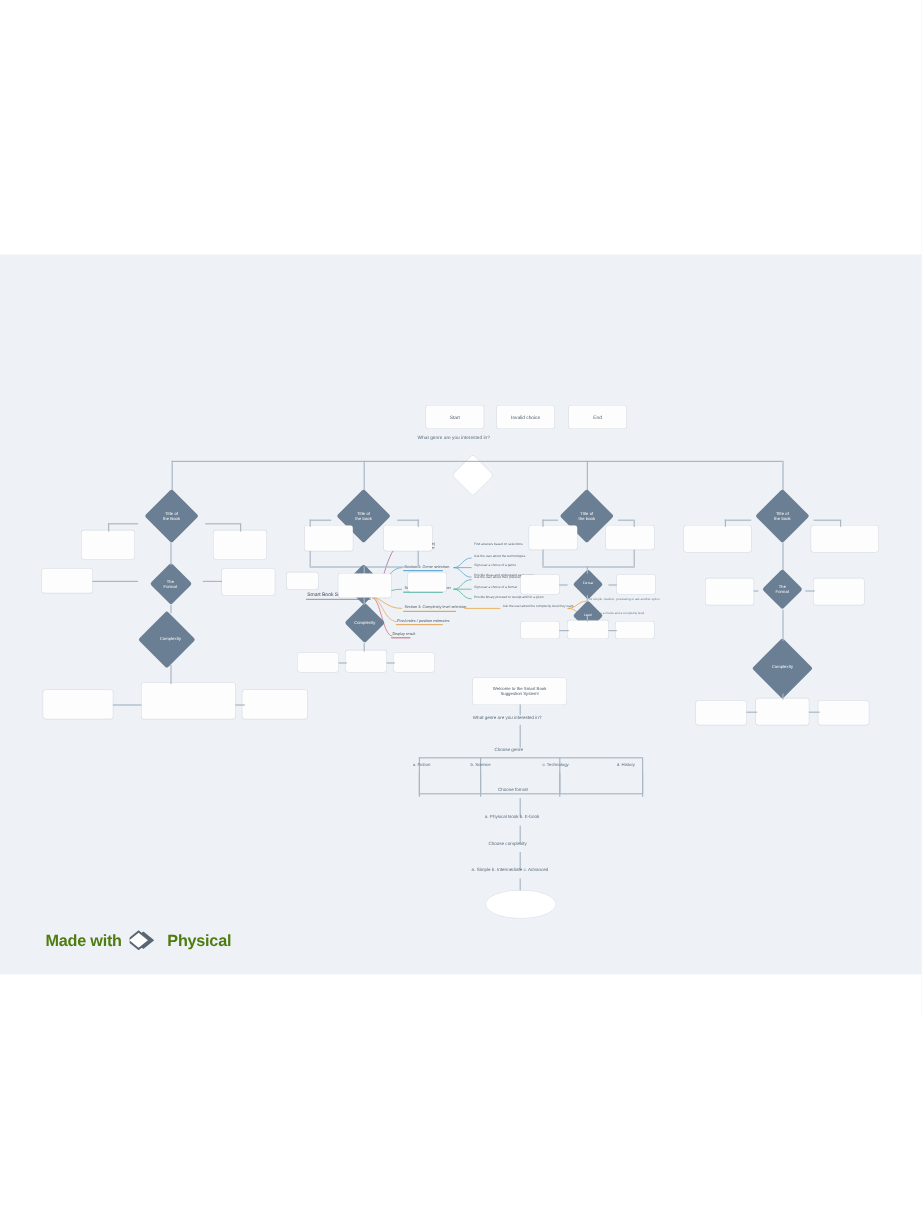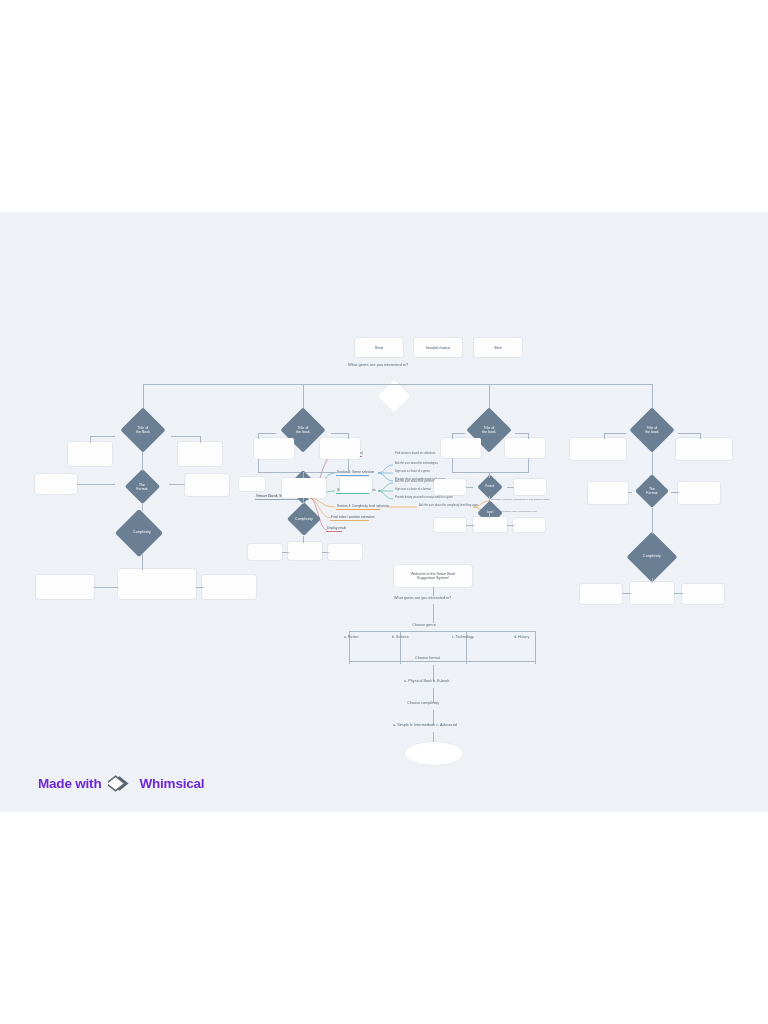--- a/index.html
+++ b/index.html
@@ -52,21 +52,21 @@
   }
   .mm-l1{position:absolute;font-size:3.2px;color:#4a5764;white-space:nowrap;}
   .mm-l2{position:absolute;font-size:2.7px;color:#5d6a78;white-space:nowrap;}
   .mm-l3{position:absolute;font-size:2.5px;color:#6a7684;white-space:nowrap;}
   .mm-underline{position:absolute;height:.5px;}
   
   .footer{
     position:absolute;left:38px;top:775px;display:flex;align-items:center;gap:7px;
   }
   .footer-text{
-    font-size:13.5px;font-weight:bold;color:#6d28d9;letter-spacing:-.2px;
+    font-size:13.5px;font-weight:bold;color:#4d7c0f;letter-spacing:-.2px;
   }
 </style>
 </head>
 <body>
 
 <div class="canvas">
 
   <div>
 
     <div class="mm-root" style="left:256px;top:281px;">Smart Book Suggestion System</div>
@@ -347,14 +347,14 @@
 </div>
 
 <div class="footer">
   <span class="footer-text">Made with</span>
   <span style="display:inline-block;width:24px;height:17px;">
     <svg viewBox="0 0 24 17" width="24" height="17">
       <path d="M11.5 1.2 L20.5 8.5 L11.5 15.8 L2.5 8.5 Z" fill="#5a6672"></path>
       <path d="M7.5 1.2 L16.5 8.5 L7.5 15.8 L-1.5 8.5 Z" fill="#ffffff" stroke="#5a6672" stroke-width="1.6"></path>
     </svg>
   </span>
-  <span class="footer-text">Whimsical</span>
+  <span class="footer-text">Physical</span>
 </div>
 
 </body></html>

